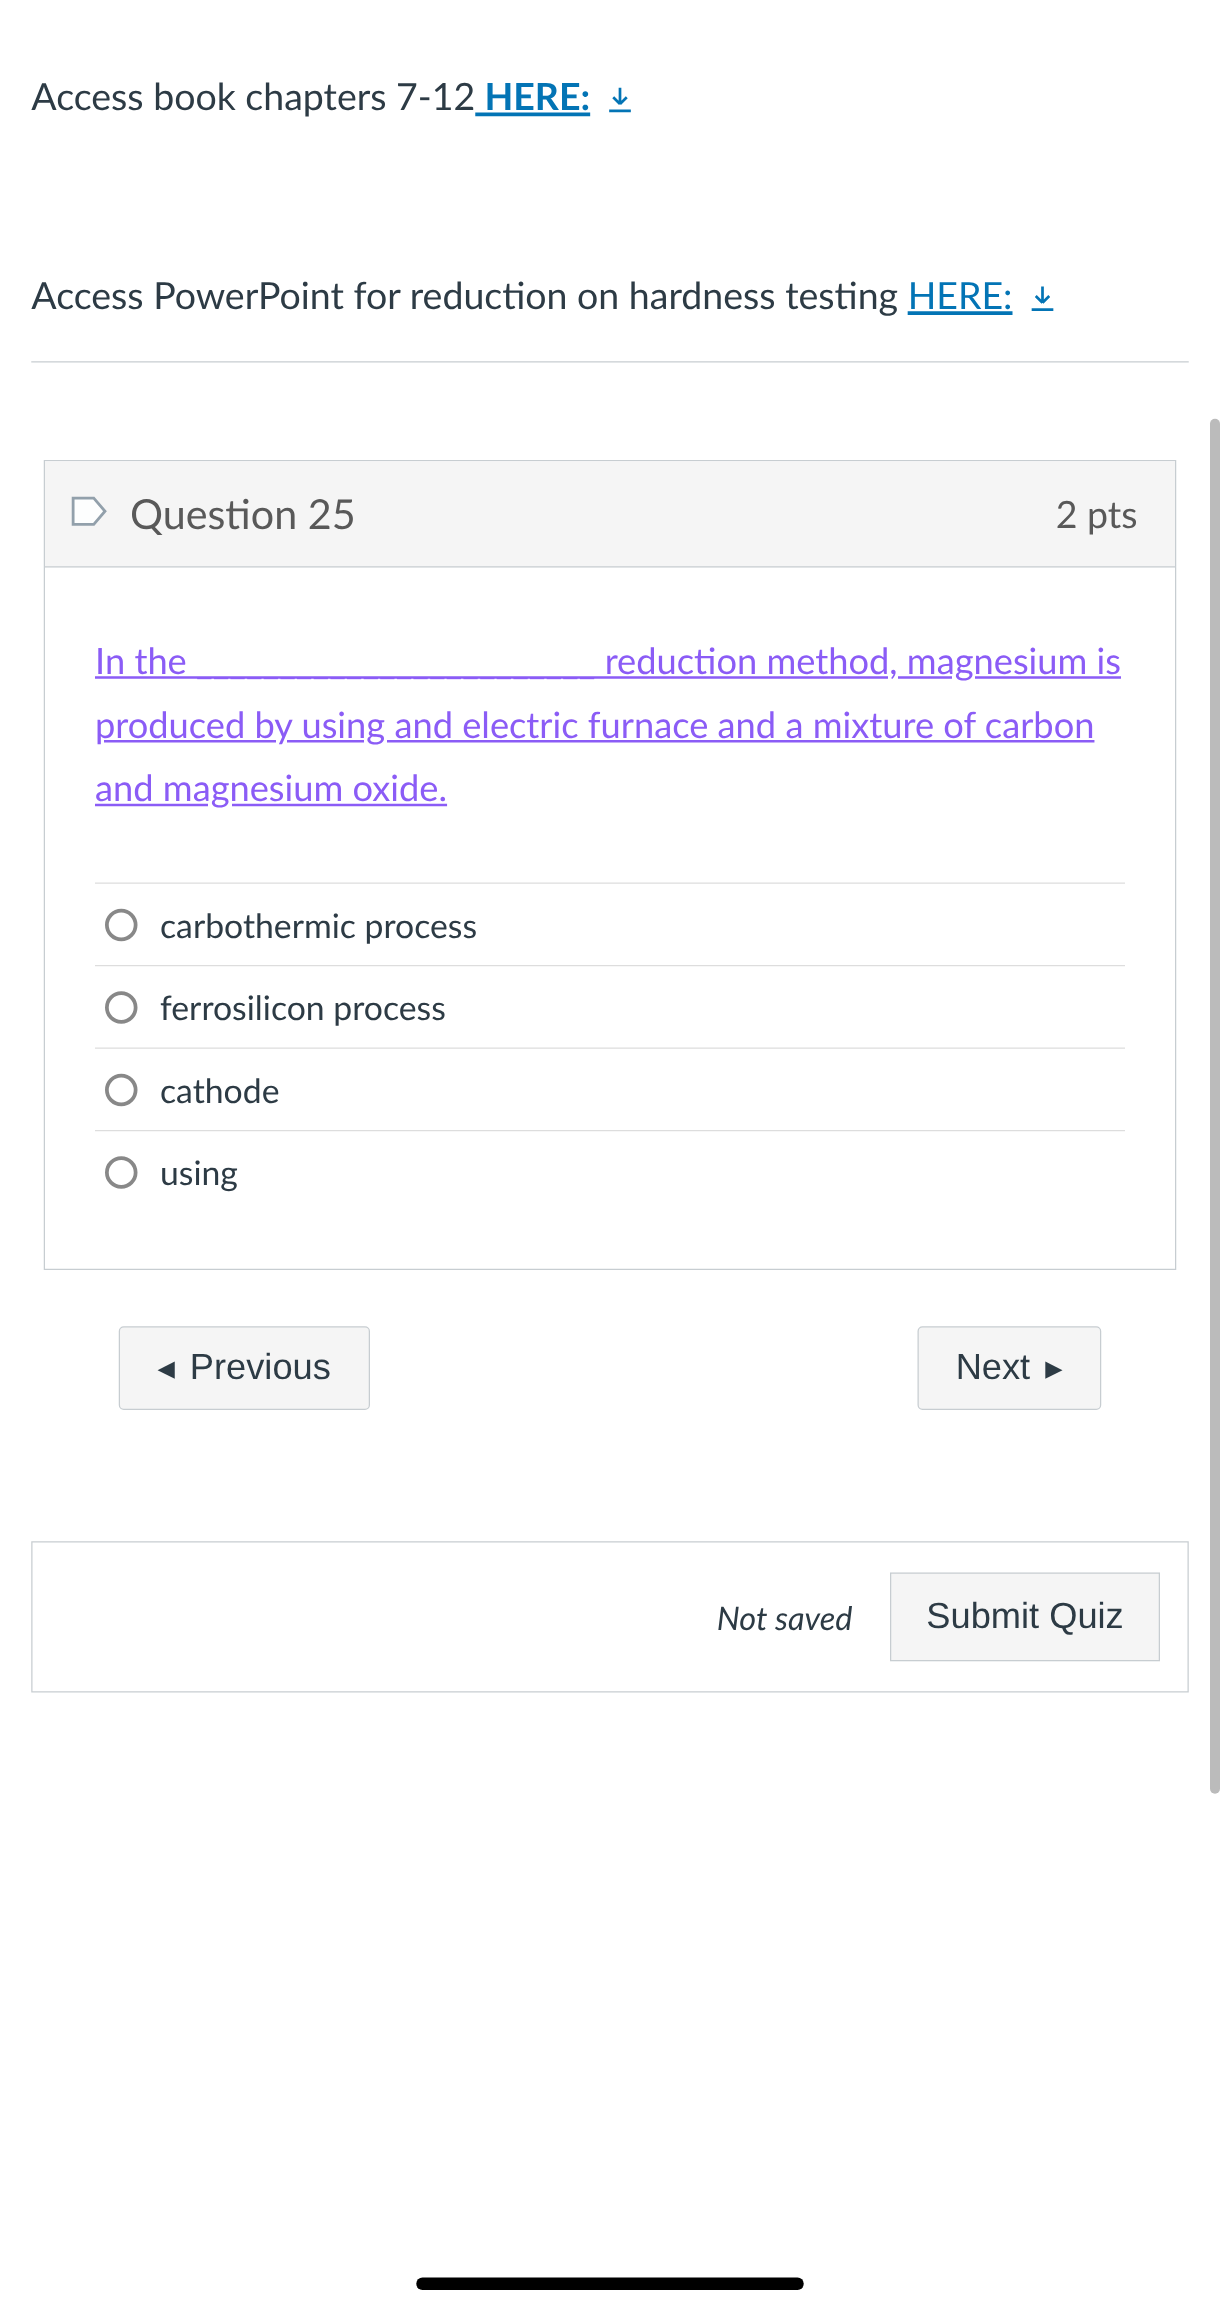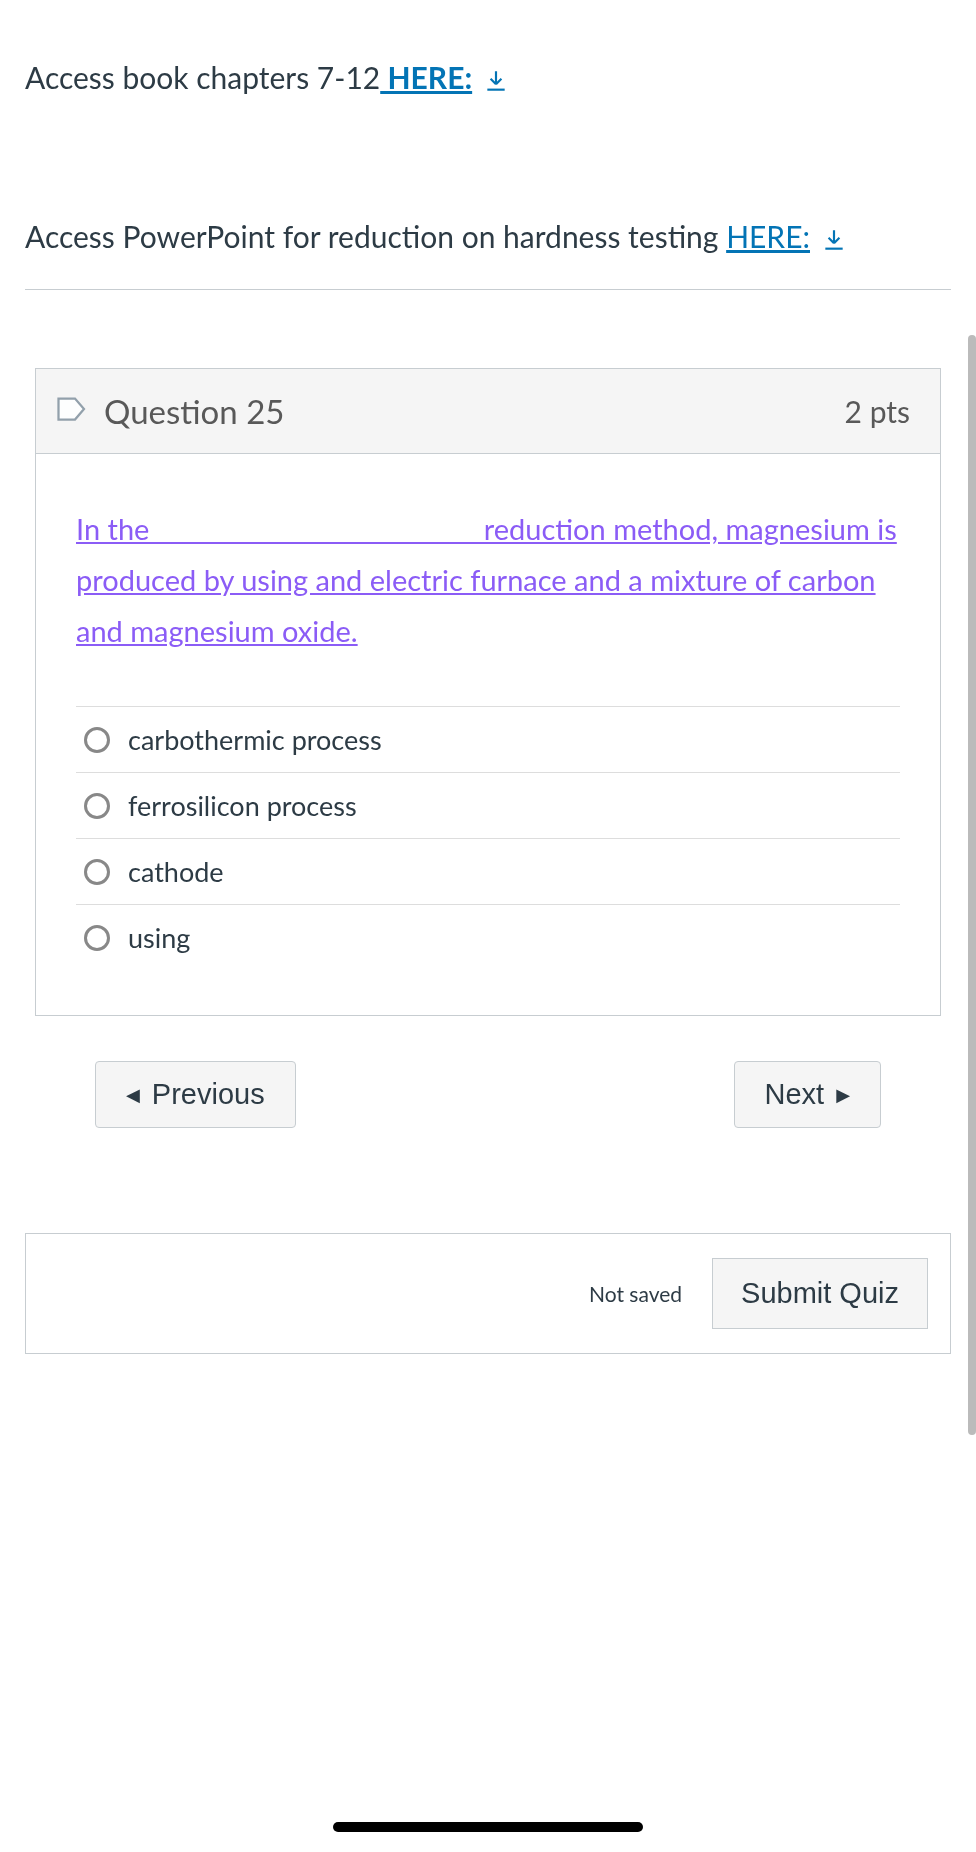--- a/index.html
+++ b/index.html
@@ -78,21 +78,21 @@
       display: flex;
       align-items: center;
       justify-content: space-between;
       background: #f5f5f5;
       border-bottom: 1px solid #c7cdd1;
       padding: 22px 30px 22px 18px;
     }
     
     .question-header-left {
       display: flex;
-      align-items: flex-start;
+      align-items: center;
       gap: 14px;
     }
     
     .tag-icon {
       color: #6a7883;
     }
     
     .question-number {
       font-size: 33px;
       color: #595959;
@@ -175,22 +175,23 @@
       margin: 105px 25px 0 25px;
       border: 1px solid #c7cdd1;
       padding: 24px 22px;
       display: flex;
       align-items: center;
       justify-content: flex-end;
       gap: 30px;
     }
     
     .not-saved {
-      font-size: 21px;
-      color: #2d3b45;
+      font-size: 26px;
+      color: #2d3b45;
+      font-style: italic;
     }
     
     .submit-btn {
       padding: 18px 28px;
       border: 1px solid #c7cdd1;
       background: #f5f5f5;
       color: #2d3b45;
       font-size: 29px;
       cursor: pointer;
       border-radius: 0;

